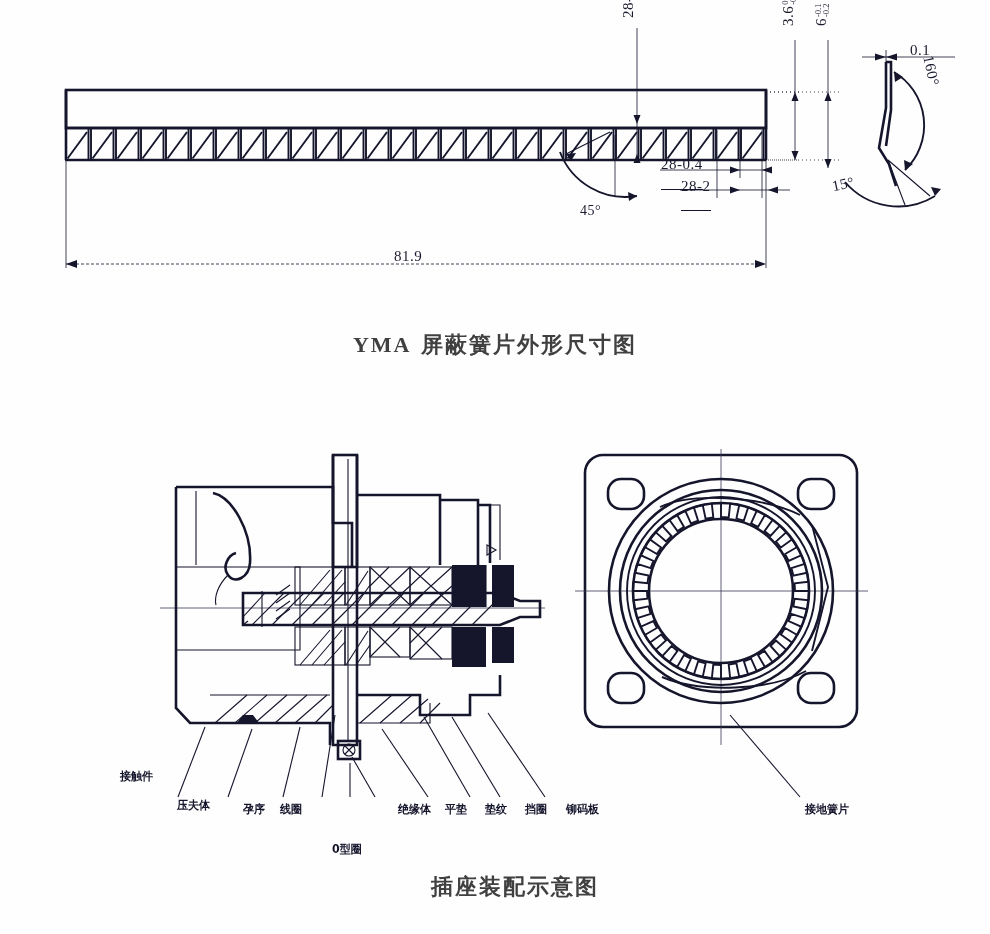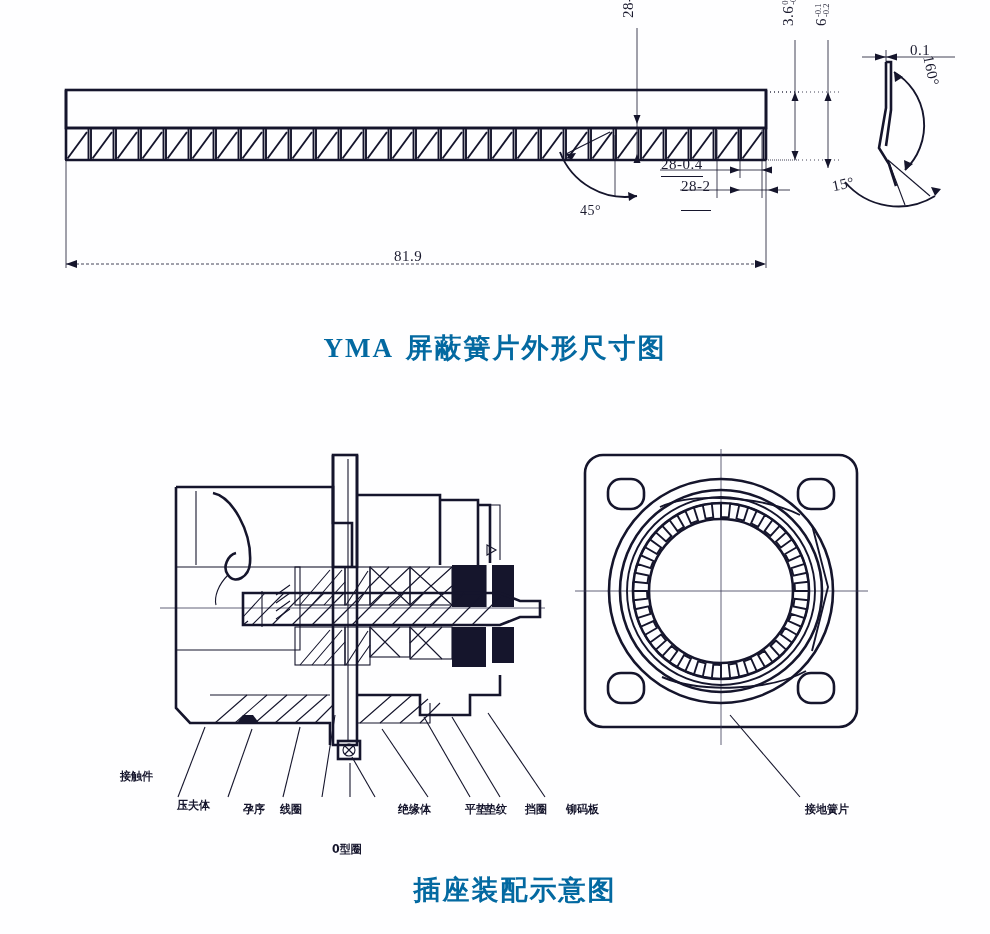--- a/index.html
+++ b/index.html
@@ -2,22 +2,22 @@
 <html><head>
 <meta charset="utf-8">
 <style>
   html,body{margin:0;padding:0;background:#ffffff;}
   body{width:990px;height:934px;position:relative;overflow:hidden;
        font-family:"Liberation Serif", serif; color:#1a1a2e;}
   .sheet{position:absolute;inset:0;background:#fefeff;}
   svg{display:block;}
   .dimtxt{font-family:"Liberation Serif", serif;font-size:15px;fill:#15152c;letter-spacing:.5px;}
   .frac{font-family:"Liberation Serif", serif;font-size:8.5px;fill:#15152c;}
-  .cn-title{font-family:"DejaVu Sans", sans-serif;font-weight:bold;font-size:27px;
-            color:#0369a1;letter-spacing:2px;white-space:nowrap;}
+  .cn-title{font-family:"DejaVu Sans", sans-serif;font-weight:bold;font-size:22px;
+            color:#404040;letter-spacing:2px;white-space:nowrap;}
   .cn-title .lat{font-family:"Liberation Serif",serif;font-weight:bold;}
   .titlewrap{position:absolute;width:100%;text-align:center;}
   .partlabel{position:absolute;font-family:"DejaVu Sans", sans-serif;font-size:11px;
              font-weight:bold;color:#15152c;white-space:nowrap;transform:scaleY(1.05);}
   .ln{stroke:#15152c;fill:none;}
   .thick{stroke-width:2.6;}
   .med{stroke-width:1.9;}
   .thin{stroke-width:1.1;}
   .hair{stroke-width:0.8;}
   .center{stroke:#3a3a55;stroke-width:0.8;}
@@ -186,21 +186,21 @@
 
   <div style="position:absolute;left:812px;top:26px;transform:rotate(-90deg);transform-origin:left top;white-space:nowrap;">
     <span class="dimtxt">6</span><span style="display:inline-block;vertical-align:middle;line-height:1;margin-left:1px;">
       <span class="frac" style="display:block">-0.1</span>
       <span class="frac" style="display:block">-0.2</span>
     </span>
   </div>
 
   <div class="dimtxt" style="position:absolute;left:580px;top:176px;font-size:14px;margin-top:27px;">45°</div>
 
-  <div class="dimtxt" style="position:absolute;left:661px;top:156px;border-bottom:1.4px solid #15152c;padding-bottom:3px;">28-0.4</div>
+  <div class="dimtxt" style="position:absolute;left:661px;top:156px;border-bottom:1.4px solid #15152c;padding-bottom:16px;">28-0.4</div>
 
   <div class="dimtxt" style="position:absolute;left:681px;top:178px;border-bottom:1.4px solid #15152c;padding-bottom:15px;">28-2</div>
 
   <div class="dimtxt" style="position:absolute;left:394px;top:248px;">81.9</div>
 
   <div class="dimtxt" style="position:absolute;left:910px;top:42px;">0.1</div>
 
   <div class="dimtxt" style="position:absolute;left:936px;top:54px;transform:rotate(78deg);transform-origin:left top;">160°</div>
 
   <div class="dimtxt" style="position:absolute;left:832px;top:176px;transform:rotate(-12deg);">15°</div>
@@ -344,21 +344,21 @@
       <path d="M812 80 L828 142 L812 206" class="ln med"></path>
     </g>
   </svg>
 
   <div class="partlabel" style="left:120px;top:769px;">接触件</div>
   <div class="partlabel" style="left:177px;top:798px;">压夫体</div>
   <div class="partlabel" style="left:243px;top:802px;">孕序</div>
   <div class="partlabel" style="left:280px;top:802px;text-align:right;">线圈</div>
   <div class="partlabel" style="left:332px;top:842px;text-align:right;">0型圈</div>
   <div class="partlabel" style="left:398px;top:802px;">绝缘体</div>
-  <div class="partlabel" style="left:445px;top:802px;margin-left:20px;">平垫</div>
+  <div class="partlabel" style="left:445px;top:802px;">平垫</div>
   <div class="partlabel" style="left:485px;top:802px;">垫纹</div>
   <div class="partlabel" style="left:525px;top:802px;">挡圈</div>
   <div class="partlabel" style="left:566px;top:802px;">铆码板</div>
   <div class="partlabel" style="left:805px;top:802px;">接地簧片</div>
 
   <div class="titlewrap" style="top:872px;padding-left:20px;">
     <span class="cn-title">插座装配示意图</span>
   </div>
 
 </div>

